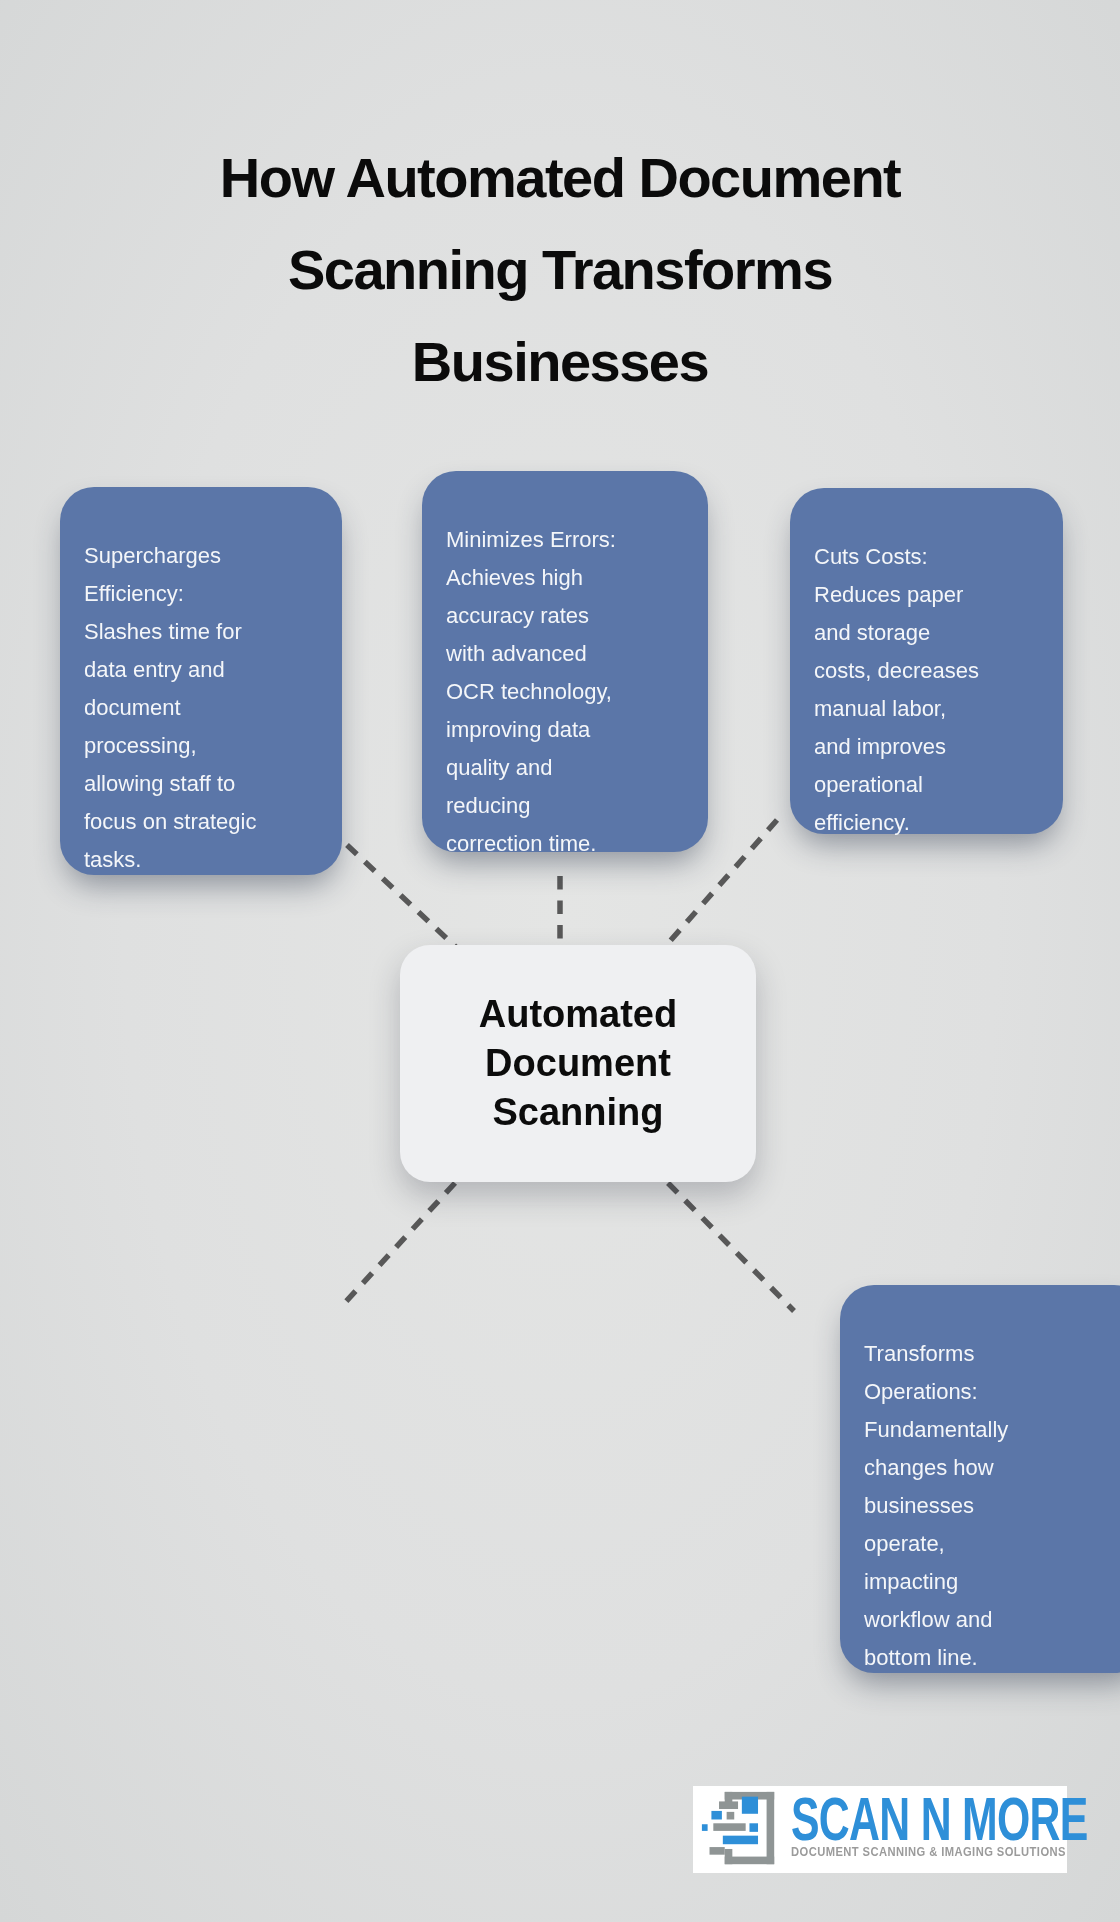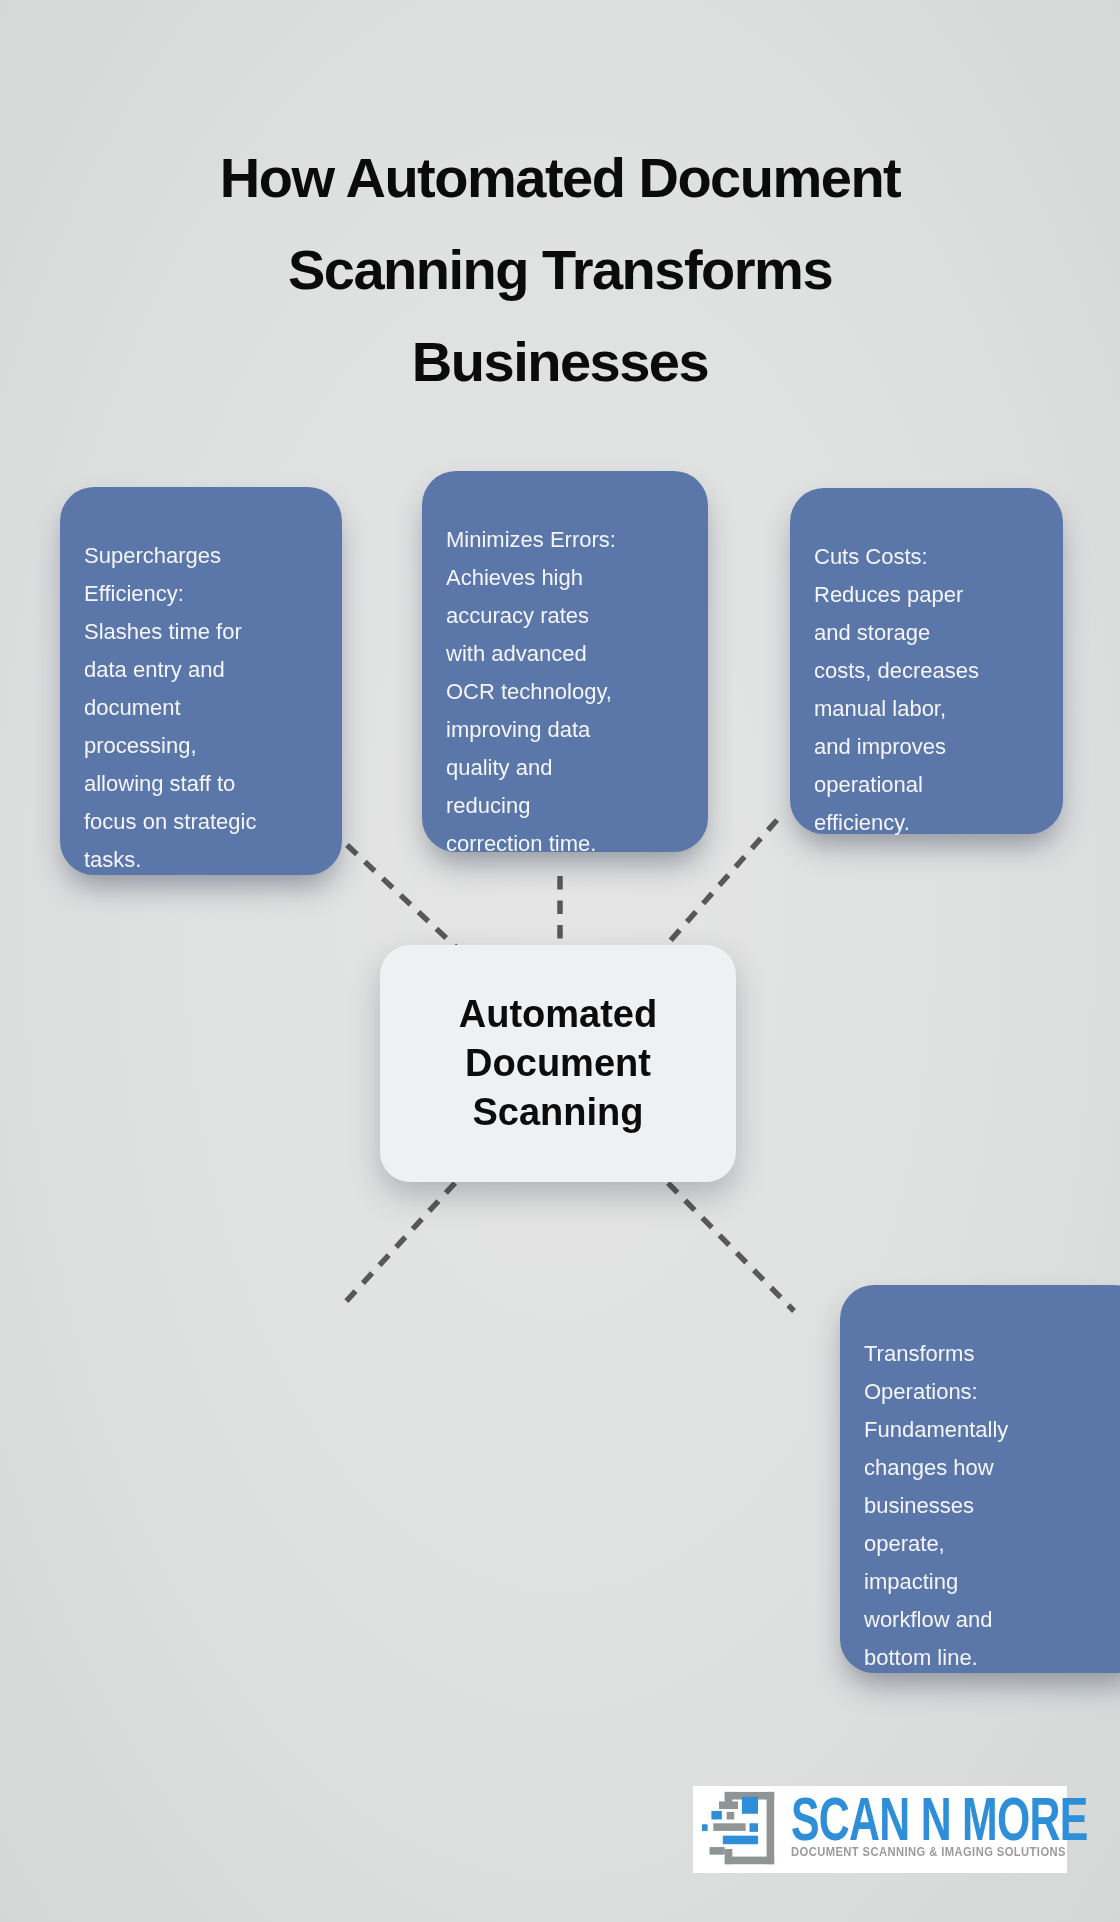--- a/index.html
+++ b/index.html
@@ -29,21 +29,21 @@
     color:#f4f6f9;font-size:22px;line-height:38px;
     white-space:pre-line;
     box-shadow:0 16px 30px -6px rgba(40,50,70,0.45);
   }
   .card-1{left:60px;top:487px;width:282px;height:388px;}
   .card-2{left:422px;top:471px;width:286px;height:381px;}
   .card-3{left:790px;top:488px;width:273px;height:346px;}
   .card-4{left:59px;top:1254px;width:282px;height:422px;}
   .card-5{left:840px;top:1253px;width:308px;height:388px;margin-top:32px;}
   .center-node{
-    position:absolute;left:380px;top:945px;width:356px;height:237px;
+    position:absolute;left:400px;top:945px;width:356px;height:237px;
     box-sizing:border-box;background:#eff0f2;border-radius:30px;
     display:flex;align-items:center;justify-content:center;
     text-align:center;font-size:38px;line-height:49px;font-weight:700;
     color:#0c0c0c;white-space:pre-line;
     box-shadow:0 14px 30px rgba(40,45,60,0.25);
   }
   .logo-box{
     position:absolute;left:693px;top:1786px;width:374px;height:87px;
     background:#ffffff;
   }

